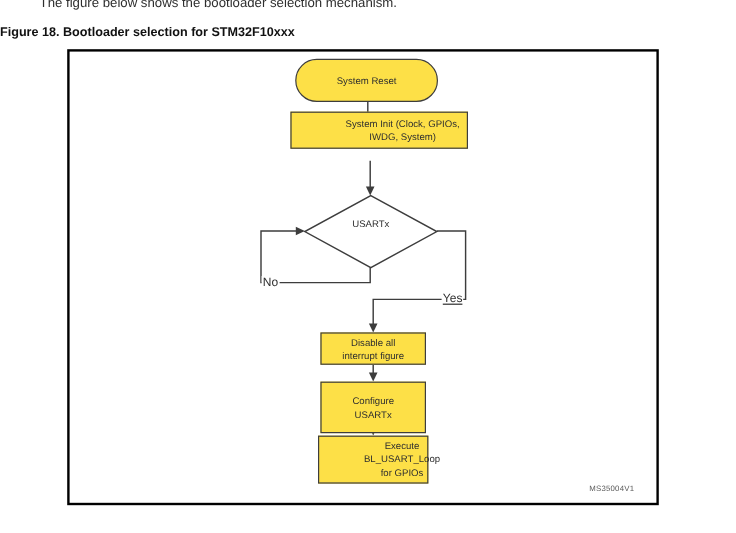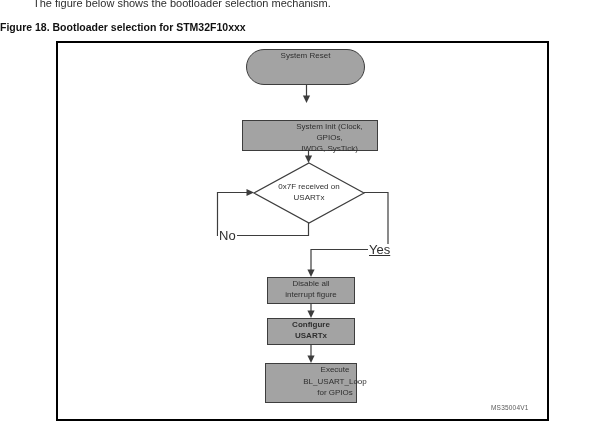--- a/index.html
+++ b/index.html
@@ -45,53 +45,53 @@
   .connector-layer {
     left: 0;
     top: 0;
     width: 613px;
     height: 444px;
     pointer-events: none;
   }
   .node {
     box-sizing: border-box;
     border: 1.3px solid #3d3d3d;
-    background: #a3a3a3;
+    background: #fde047;
     display: flex;
     flex-direction: column;
     align-items: center;
-    justify-content: flex-start;
+    justify-content: center;
     text-align: center;
     font-size: 8px;
     line-height: 11px;
     color: #2f2f2f;
   }
   .terminator {
     left: 246px;
     top: 49px;
     width: 119px;
     height: 36px;
     border-radius: 18px;
   }
-  .box-system-init { left: 242px; top: 120px; width: 136px; height: 31px; padding-left: 39px; }
+  .box-system-init { left: 242px; top: 93px; width: 148px; height: 31px; padding-left: 39px; }
   .box-disable     { left: 267px; top: 277px; width: 88px;  height: 27px; }
-  .box-configure   { left: 267px; top: 318px; width: 88px;  height: 27px; font-weight: bold; }
+  .box-configure   { left: 267px; top: 318px; width: 88px;  height: 43px; }
   .box-execute     { left: 265px; top: 363px; width: 92px;  height: 40px; line-height: 11.5px; padding-left: 48px; }
 
   .decision-label {
     left: 249px;
     top: 181px;
     width: 120px;
     text-align: center;
     font-size: 8px;
     line-height: 11px;
     color: #2f2f2f;
   }
   .edge-label {
-    font-size: 13px;
+    font-size: 10px;
     line-height: 11px;
     color: #2f2f2f;
     background: #ffffff;
     padding: 0 1px;
     white-space: nowrap;
   }
   .edge-label-no  { left: 218px; top: 230px; }
   .edge-label-yes { left: 368px; top: 244px; text-decoration: underline; }
 
   .watermark {
@@ -130,25 +130,24 @@
     <polygon points="311,363 307.4,355.5 314.6,355.5"></polygon>
   </g>
 </svg>
 
 <div class="abs node terminator">
   <span>System Reset</span>
 </div>
 
 <div class="abs node box-system-init">
   <span>System Init (Clock, GPIOs,</span>
-  <span>IWDG, SysTick)</span>
+  <span>IWDG, System)</span>
 </div>
 
 <div class="abs decision-label">
-  <div>0x7F received on</div>
   <div>USARTx</div>
 </div>
 
 <div class="abs edge-label edge-label-no">No</div>
 <div class="abs edge-label edge-label-yes">Yes</div>
 
 <div class="abs node box-disable">
   <span>Disable all</span>
   <span>interrupt figure</span>
 </div>

